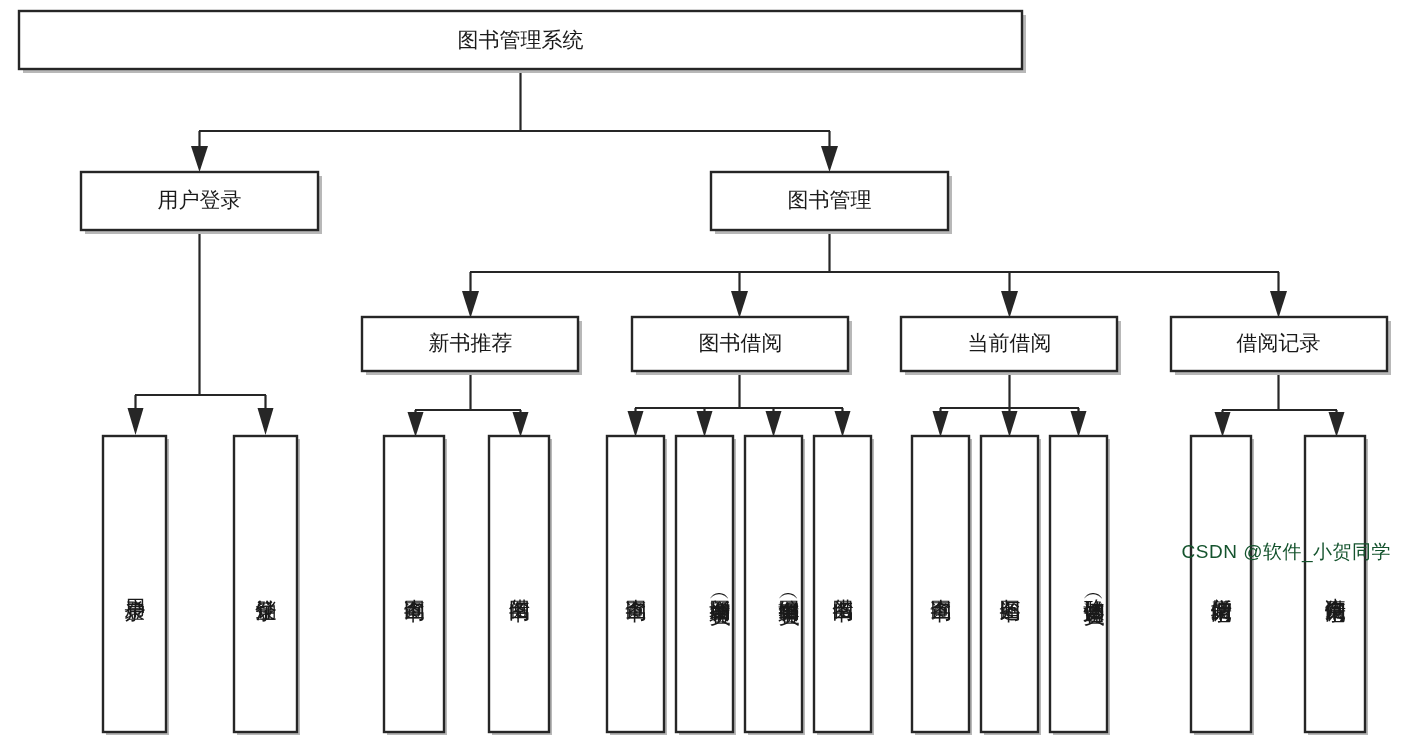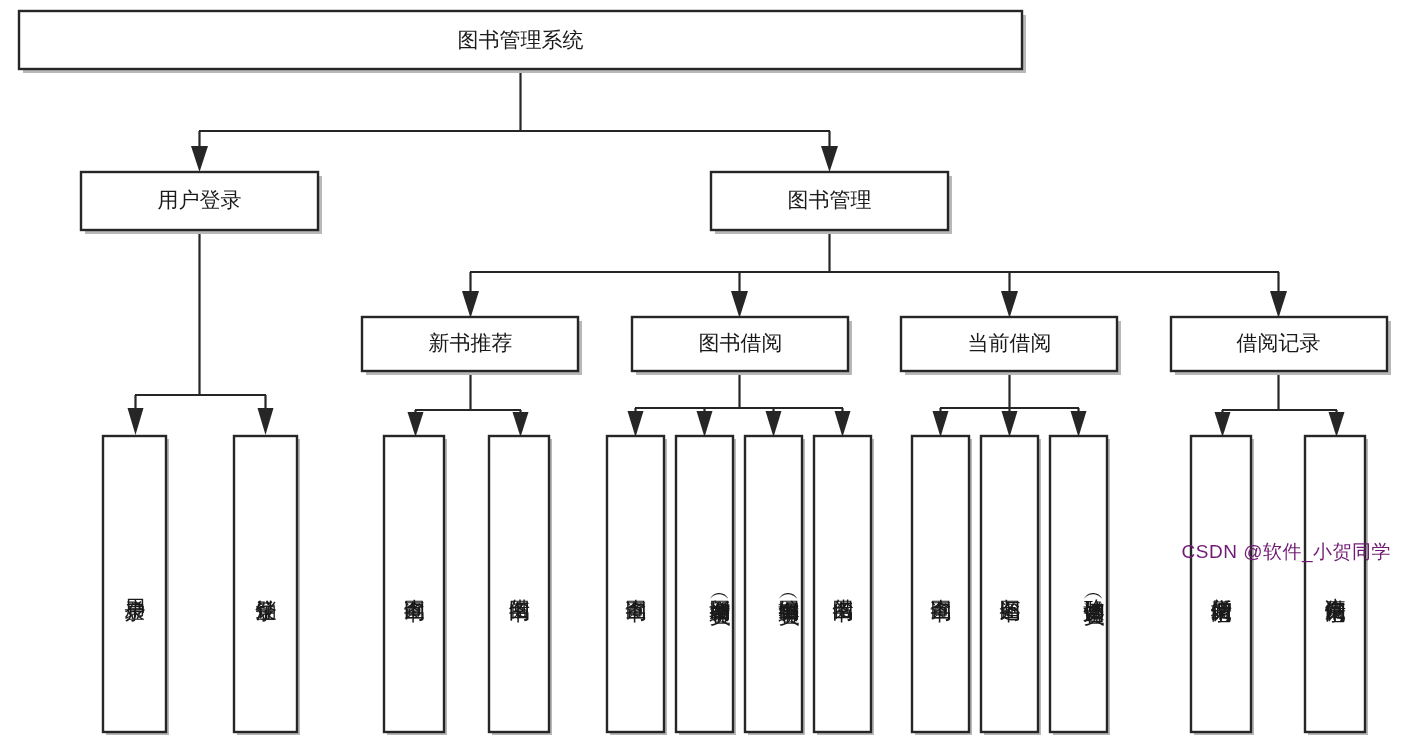--- a/index.html
+++ b/index.html
@@ -67,21 +67,21 @@
     white-space: nowrap;
     letter-spacing: 1px;
     pointer-events: none;
   }
   .watermark {
     position: absolute;
     right: 14px;
     bottom: 6px;
     font-family: "Liberation Sans", "DejaVu Sans", sans-serif;
     font-size: 19px;
-    color: #701a75;
+    color: #14532d;
     letter-spacing: 0.5px;
     user-select: none;
   }
 </style>
 </head>
 <body>
 
 <div id="diagram-root">
 
   <svg class="canvas" viewBox="0 0 1405 747" xmlns="http://www.w3.org/2000/svg">

